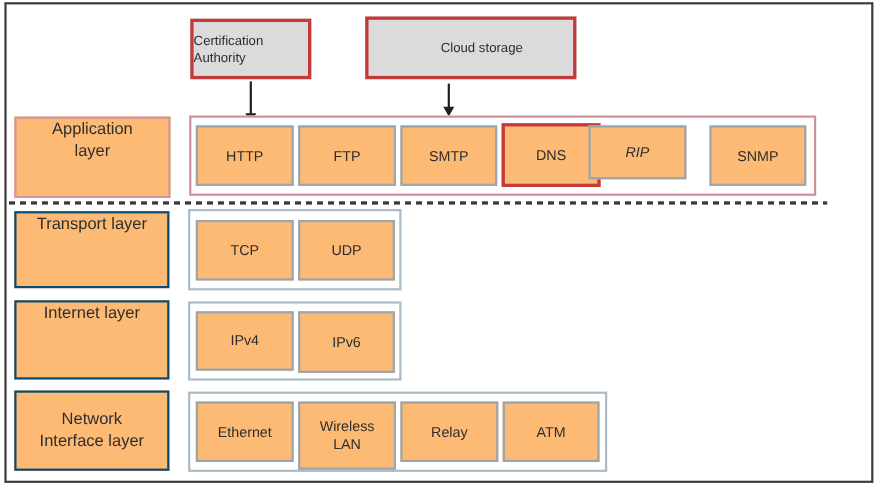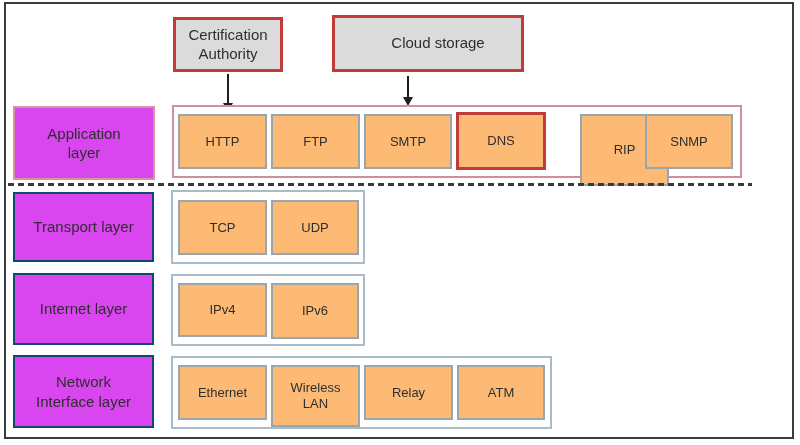--- a/index.html
+++ b/index.html
@@ -2,22 +2,22 @@
 <html><head>
 <meta charset="utf-8">
 <style>
   html,body{margin:0;padding:0;background:#fff;}
   body{width:800px;height:445px;position:relative;overflow:hidden;
        font-family:"Liberation Sans",sans-serif;color:#2e2e2e;}
   *{box-sizing:border-box;}
   .abs{position:absolute;}
   .frame{left:4px;top:2px;width:790px;height:437px;border:2px solid #3b3b3b;background:#fff;}
   .extbox{border:3px solid #c33b38;background:#dbdbdb;display:flex;align-items:center;
-          justify-content:center;text-align:center;font-size:15px;line-height:1.25;}
-  .layerbox{background:#d946ef;display:flex;align-items:center;justify-content:center;
+          justify-content:center;font-size:12px;line-height:1.25;}
+  .layerbox{background:#fdba74;display:flex;justify-content:center;
             text-align:center;font-size:15px;line-height:1.3;}
   .layerbox.pink{border:2px solid #d4969b;}
   .layerbox.gray{border:2px solid #0c4a6e;}
   .nowrap{white-space:nowrap;}
   .group{background:#fff;}
   .group.pink{border:2px solid #cf9197;}
   .group.blue{border:2px solid #a9bbc7;}
   .proto{border:2px solid #9aa6ae;background:#fdba74;display:flex;align-items:center;
          justify-content:center;text-align:center;font-size:13px;line-height:1.2;}
   .proto.red{border:3px solid #c33b38;}
@@ -51,21 +51,21 @@
 </div>
 <div class="abs proto" style="left:271px;top:114px;width:89px;height:55px;">
   <span>FTP</span>
 </div>
 <div class="abs proto" style="left:364px;top:114px;width:88px;height:55px;">
   <span>SMTP</span>
 </div>
 <div class="abs proto red" style="left:456px;top:112px;width:90px;height:58px;">
   <span>DNS</span>
 </div>
-<div class="abs proto" style="left:580px;top:114px;width:89px;height:72px;">
+<div class="abs proto" style="left:535px;top:114px;width:89px;height:49px;font-style:italic;">
   <span>RIP</span>
 </div>
 <div class="abs proto" style="left:645px;top:114px;width:88px;height:55px;">
   <span>SNMP</span>
 </div>
 
 <div class="abs dashes" style="left:8px;top:183px;width:744px;"></div>
 
 <div class="abs layerbox gray nowrap" style="left:13px;top:192px;width:141px;height:70px;">
   <span>Transport layer</span>
@@ -82,21 +82,21 @@
   <span>Internet layer</span>
 </div>
 <div class="abs group blue" style="left:171px;top:274px;width:194px;height:72px;"></div>
 <div class="abs proto" style="left:178px;top:283px;width:89px;height:54px;">
   <span>IPv4</span>
 </div>
 <div class="abs proto" style="left:271px;top:283px;width:88px;height:56px;">
   <span>IPv6</span>
 </div>
 
-<div class="abs layerbox gray" style="left:13px;top:355px;width:141px;height:73px;padding:4px 18px;">
+<div class="abs layerbox gray" style="left:13px;top:355px;width:141px;height:73px;padding:14px 18px;">
   <span>Network Interface layer</span>
 </div>
 <div class="abs group blue" style="left:171px;top:356px;width:381px;height:73px;"></div>
 <div class="abs proto" style="left:178px;top:365px;width:89px;height:55px;">
   <span>Ethernet</span>
 </div>
 <div class="abs proto narrow" style="left:271px;top:365px;width:89px;height:62px;">
   <span>Wireless LAN</span>
 </div>
 <div class="abs proto" style="left:364px;top:365px;width:89px;height:55px;">

